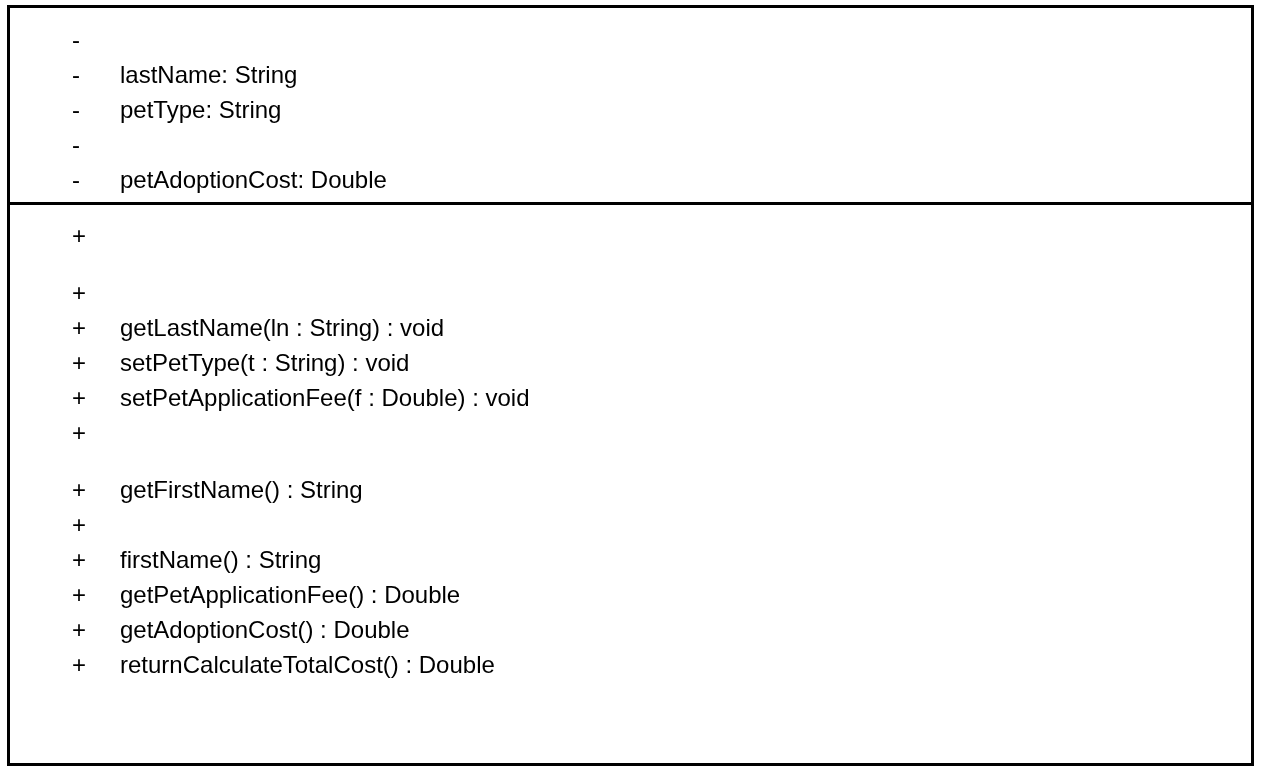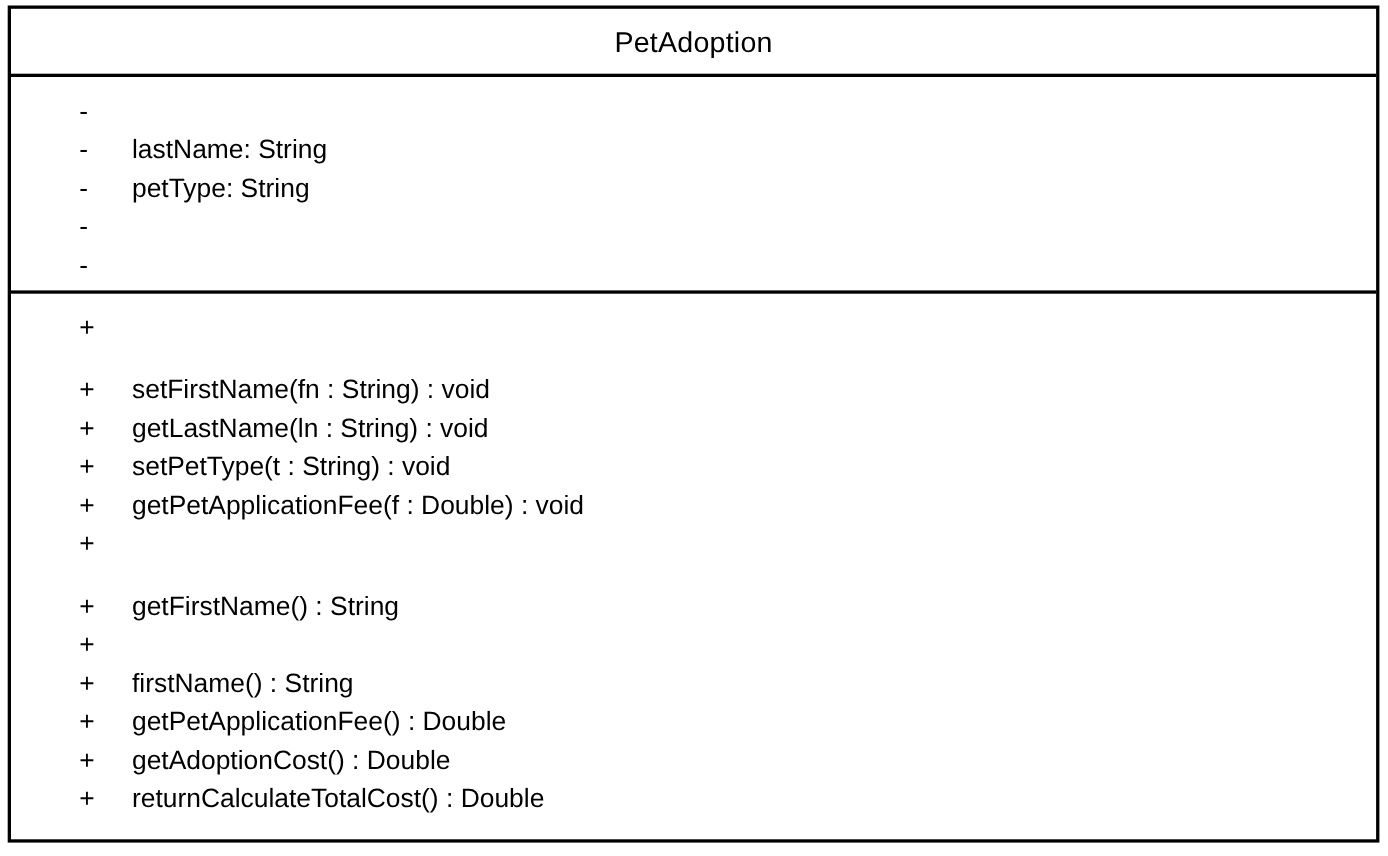--- a/index.html
+++ b/index.html
@@ -91,23 +91,20 @@
 
   .group {
     display: block;
   }
 </style>
 </head>
 <body>
 
 <div class="uml-class">
 
-  <div class="uml-title-compartment">
-    <div class="uml-title">PetAdoption</div>
-  </div>
 
   <div class="uml-attributes-compartment">
 
     <div class="member-row">
       <span class="member-visibility">-</span>
     </div>
 
     <div class="member-row">
       <span class="member-visibility">-</span>
       <span class="member-signature">lastName: String</span>
@@ -117,50 +114,50 @@
       <span class="member-visibility">-</span>
       <span class="member-signature">petType: String</span>
     </div>
 
     <div class="member-row">
       <span class="member-visibility">-</span>
     </div>
 
     <div class="member-row">
       <span class="member-visibility">-</span>
+      <span class="member-signature">petAdoptionCost: Double</span>
     </div>
 
   </div>
 
   <div class="uml-methods-compartment">
 
     <div class="group">
       <div class="member-row">
         <span class="member-visibility">+</span>
       </div>
     </div>
 
     <div class="member-spacer"></div>
 
     <div class="group">
       <div class="member-row">
         <span class="member-visibility">+</span>
-        <span class="member-signature">setFirstName(fn : String) : void</span>
       </div>
       <div class="member-row">
         <span class="member-visibility">+</span>
         <span class="member-signature">getLastName(ln : String) : void</span>
       </div>
       <div class="member-row">
         <span class="member-visibility">+</span>
         <span class="member-signature">setPetType(t : String) : void</span>
       </div>
       <div class="member-row">
         <span class="member-visibility">+</span>
-        <span class="member-signature">getPetApplicationFee(f : Double) : void</span>
+        <span class="member-signature">setPetApplicationFee(f : Double) : void</span>
       </div>
       <div class="member-row">
         <span class="member-visibility">+</span>
       </div>
     </div>
 
     <div class="member-spacer"></div>
 
     <div class="group">
       <div class="member-row">

